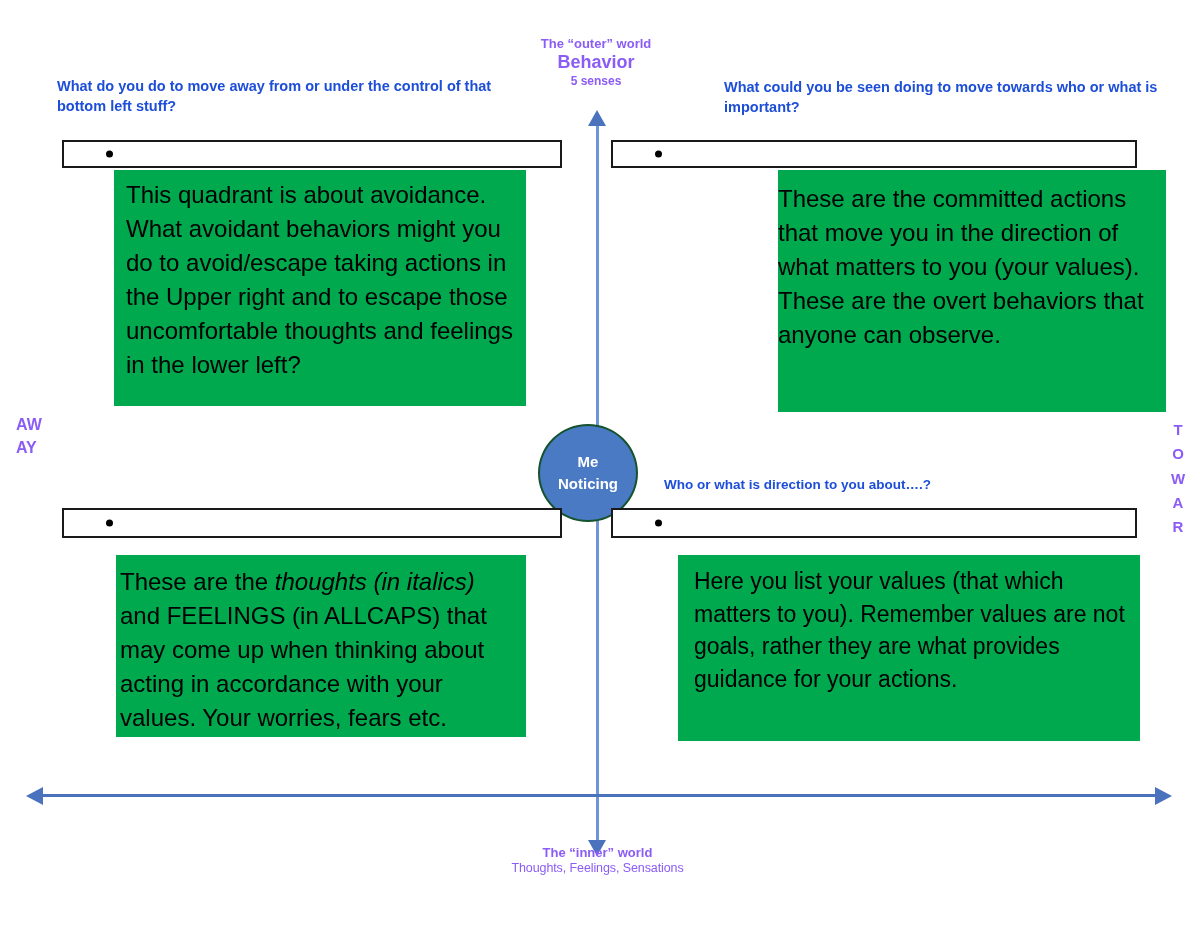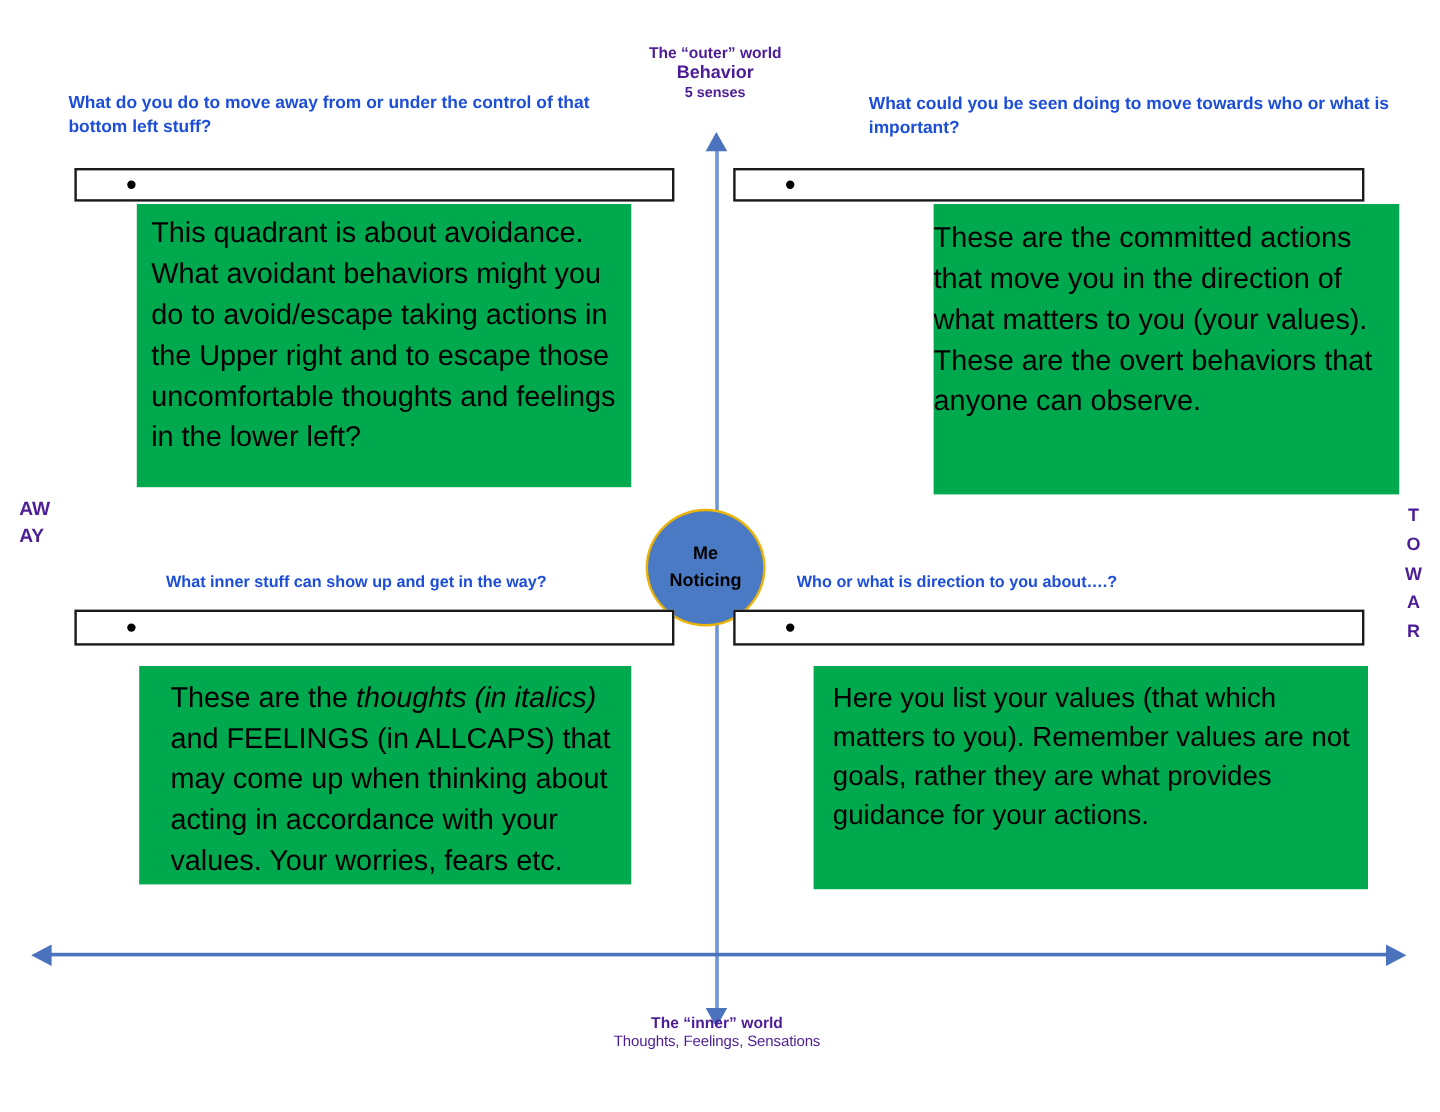--- a/index.html
+++ b/index.html
@@ -68,30 +68,30 @@
     width: 0; height: 0;
     border-top: 9px solid transparent;
     border-bottom: 9px solid transparent;
     border-left: 17px solid #4a72bd;
   }
 
   
   .axis-caption {
     position: absolute;
     text-align: center;
-    color: #4c1d95;
+    color: #8b5cf6;
     line-height: 1.22;
   }
   .cap-top {
     left: 496px;
     top: 36px;
     width: 200px;
   }
   .cap-top .l1 { font-size: 13px; font-weight: bold; }
-  .cap-top .l2 { font-size: 15px; font-weight: bold; }
+  .cap-top .l2 { font-size: 18px; font-weight: bold; }
   .cap-top .l3 { font-size: 12px; font-weight: bold; }
 
   .cap-bottom {
     left: 485px;
     top: 845px;
     width: 225px;
   }
   .cap-bottom .l1 { font-size: 13px; font-weight: bold; }
   .cap-bottom .l2 { font-size: 12.5px; font-weight: normal; letter-spacing: -0.1px; }
 
@@ -166,46 +166,46 @@
     padding: 8px 12px 0 12px;
   }
   .box-ul .gtext { text-align: left; }
   .box-ur {
     left: 778px; top: 170px; width: 388px; height: 242px;
     padding: 12px 14px 0 0;
   }
   .box-ur .gtext { text-align: left; }
   .box-ll {
     left: 116px; top: 555px; width: 410px; height: 182px;
-    padding: 10px 12px 0 26px;
+    padding: 10px 12px 0 4px;
   }
   .box-ll .gtext { text-align: left; }
   .box-lr {
     left: 678px; top: 555px; width: 462px; height: 186px;
     padding: 10px 14px 0 16px;
   }
   .box-lr .gtext { text-align: left; font-size: 23px; }
   .green-box em { font-style: italic; }
 
   
   .center-circle {
     position: absolute;
     left: 538px;
     top: 424px;
     width: 100px;
     height: 98px;
     border-radius: 50%;
     background: #4a7ac4;
-    border: 2px solid #eab308;
+    border: 2px solid #14532d;
     box-sizing: border-box;
     display: flex;
     flex-direction: column;
     align-items: center;
     justify-content: center;
-    color: #000000;
+    color: #ffffff;
     font-size: 15px;
     font-weight: bold;
     line-height: 1.5;
     text-align: center;
   }
 </style>
 </head>
 <body>
 
 <div id="canvas">
@@ -255,21 +255,20 @@
   </div>
   <div class="green-box box-ur">
     <div class="gtext">These are the committed actions that move you in the direction of what matters to you (your values).  These are the overt behaviors that anyone can observe.</div>
   </div>
 
   <div class="center-circle">
     <span>Me</span>
     <span>Noticing</span>
   </div>
 
-  <div class="prompt prompt-ll">What inner stuff can show up and get in the way?</div>
   <div class="entry-bar bar-ll">
     <span class="bullet"></span>
   </div>
   <div class="green-box box-ll">
     <div class="gtext"><span>These are the </span><em>thoughts (in italics)</em><span> and FEELINGS (in ALLCAPS) that may come up when thinking about acting in accordance with your values. Your worries, fears etc.</span></div>
   </div>
 
   <div class="prompt prompt-lr">Who or what is direction to you about….?</div>
   <div class="entry-bar bar-lr">
     <span class="bullet"></span>

